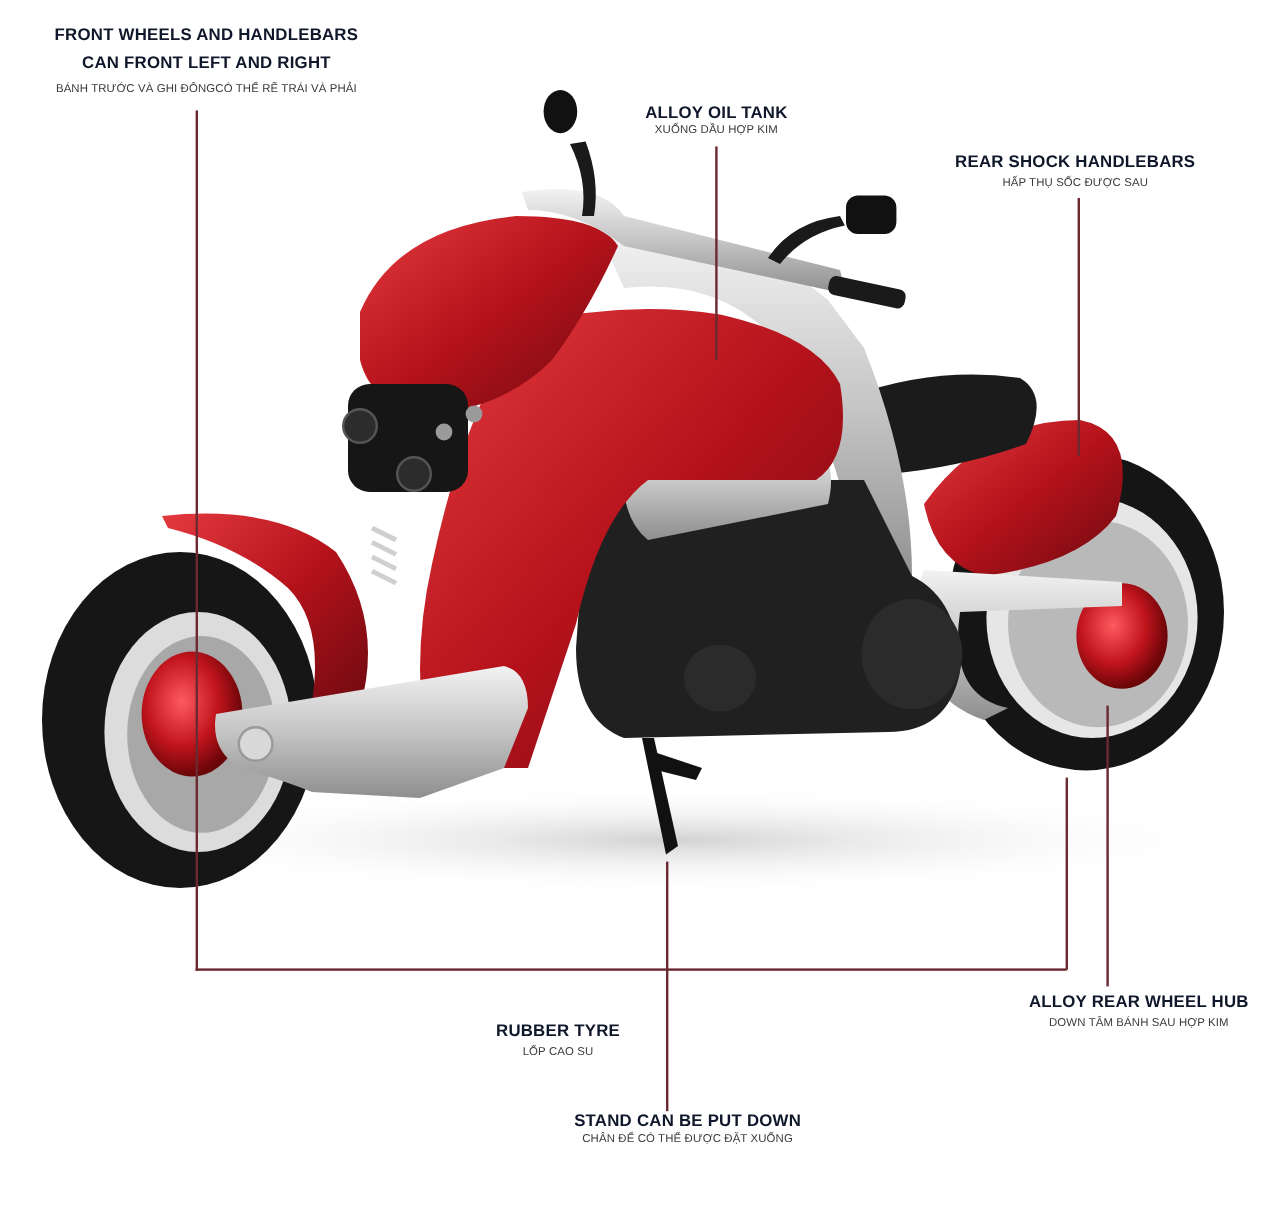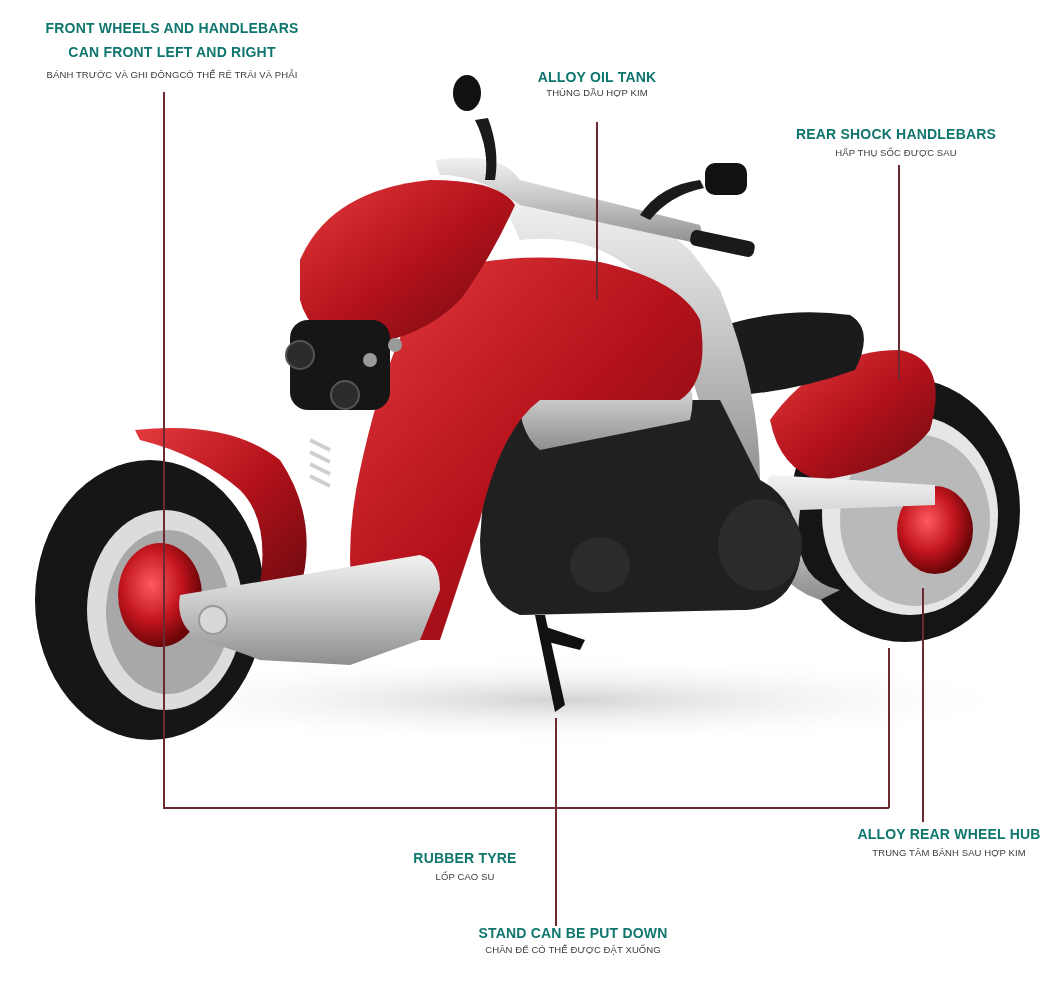--- a/index.html
+++ b/index.html
@@ -1,18 +1,18 @@
 <!DOCTYPE html>
 <html><head>
 <meta charset="utf-8">
 <style>
   html, body { margin:0; padding:0; background:#ffffff; }
   body { width:1056px; height:1004px; position:relative; overflow:hidden; font-family:"Liberation Sans", sans-serif; }
   .label { position:absolute; text-align:center; transform:translateX(-50%); white-space:nowrap; }
-  .title { color:#0f766e; font-weight:bold; font-size:14px; line-height:24px; letter-spacing:0.2px; }
+  .title { color:#0f172a; font-weight:bold; font-size:14px; line-height:24px; letter-spacing:0.2px; }
   .sub { color:#3a3a3a; font-size:9.5px; line-height:14px; letter-spacing:0.1px; }
   .line { position:absolute; background:#6b2a30; }
   .v { width:1.5px; }
   .h { height:1.5px; }
   #bike { position:absolute; left:0; top:0; }
 </style>
 </head>
 <body>
 
 <svg id="bike" width="1056" height="1004" viewBox="0 0 1056 1004">
@@ -113,33 +113,33 @@
 <div class="line v" style="left:898px; top:165px; height:215px;"></div>
 <div class="line v" style="left:922px; top:588px; height:234px;"></div>
 <div class="line v" style="left:555px; top:718px; height:208px;"></div>
 
 <div class="label" style="left:172px; top:16px;">
   <div class="title">FRONT WHEELS AND HANDLEBARS</div>
   <div class="title">CAN FRONT LEFT AND RIGHT</div>
   <div class="sub" style="margin-top:4px;">BÁNH TRƯỚC VÀ GHI ĐÔNGCÓ THỂ RẼ TRÁI VÀ PHẢI</div>
 </div>
 
-<div class="label" style="left:597px; top:68px;">
+<div class="label" style="left:597px; top:84px;">
   <div class="title" style="line-height:18px;">ALLOY OIL TANK</div>
-  <div class="sub">THÙNG DẦU HỢP KIM</div>
+  <div class="sub">XUỐNG DẦU HỢP KIM</div>
 </div>
 
 <div class="label" style="left:896px; top:122px;">
   <div class="title">REAR SHOCK HANDLEBARS</div>
   <div class="sub">HẤP THỤ SỐC ĐƯỢC SAU</div>
 </div>
 
 <div class="label" style="left:949px; top:822px;">
   <div class="title">ALLOY REAR WHEEL HUB</div>
-  <div class="sub">TRUNG TÂM BÁNH SAU HỢP KIM</div>
+  <div class="sub">DOWN TÂM BÁNH SAU HỢP KIM</div>
 </div>
 
 <div class="label" style="left:465px; top:846px;">
   <div class="title">RUBBER TYRE</div>
   <div class="sub">LỐP CAO SU</div>
 </div>
 
 <div class="label" style="left:573px; top:923px;">
   <div class="title" style="line-height:20px;">STAND CAN BE PUT DOWN</div>
   <div class="sub">CHÂN ĐẾ CÓ THỂ ĐƯỢC ĐẶT XUỐNG</div>

